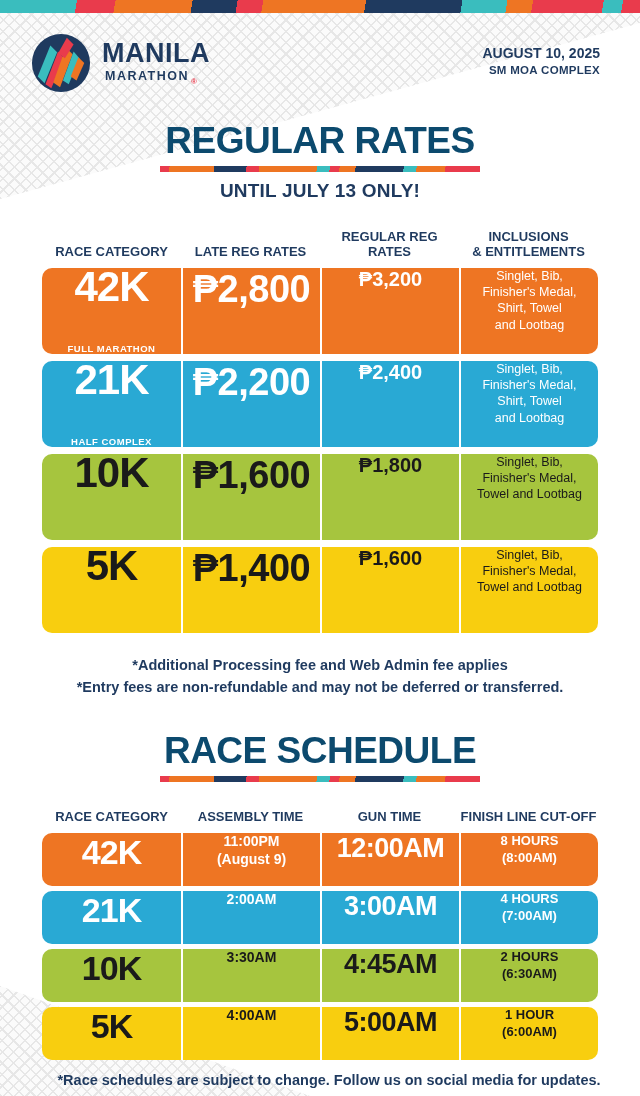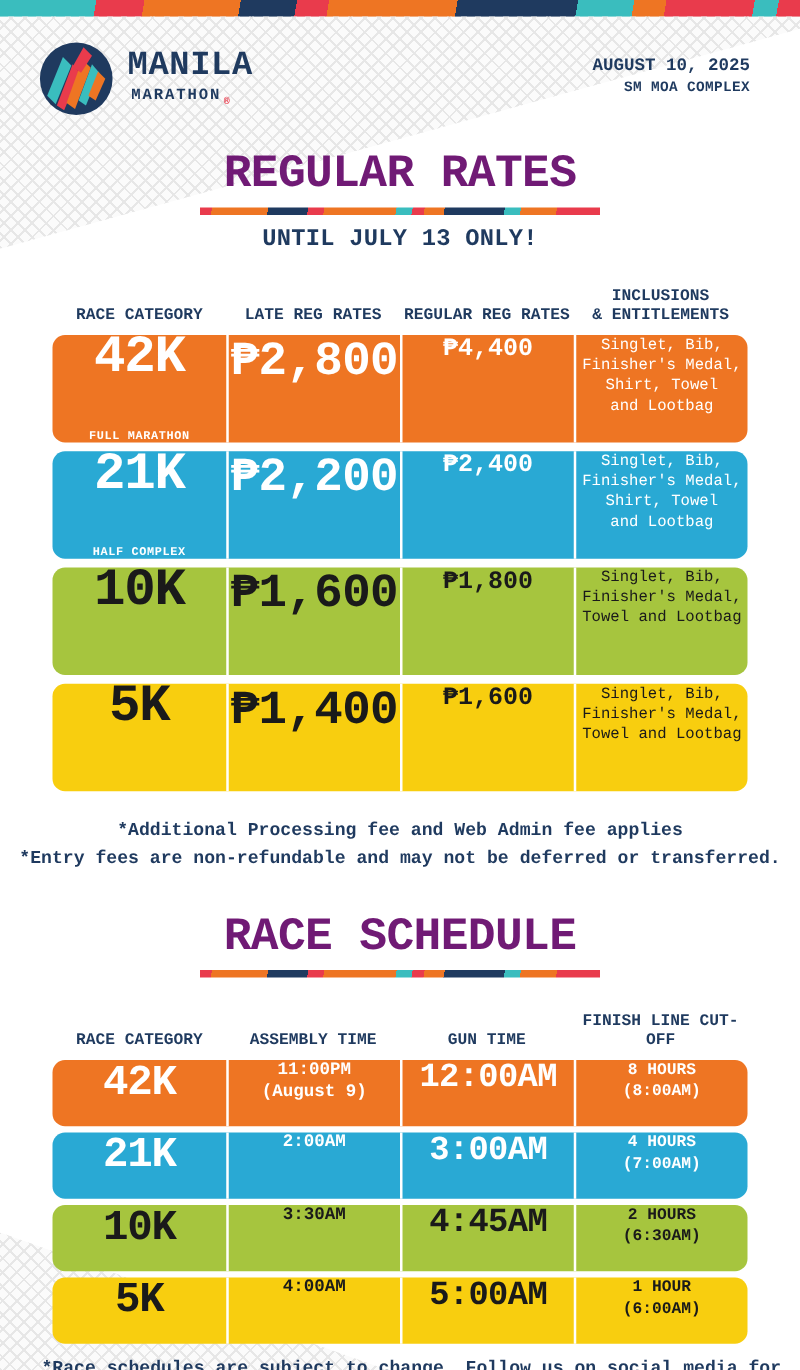--- a/index.html
+++ b/index.html
@@ -2,21 +2,21 @@
 <html><head>
 <meta charset="utf-8">
 <style>
   html,body{margin:0;padding:0;background:#ffffff;}
   .poster{
     position:relative;
     width:640px;height:1096px;
     margin:0 auto;
     background:#ffffff;
     overflow:hidden;
-    font-family:Liberation Mono, monospace;
+    font-family:Liberation Sans, sans-serif;
     color:#1F3A5F;
   }
   
   .band{
     height:14px;width:100%;
     background:linear-gradient(100deg,
       #3ABDBE 0 12%, #E93B4C 12% 18%, #EE7523 18% 30%, #1F3A5F 30% 37%,
       #E93B4C 37% 41%, #EE7523 41% 57%, #1F3A5F 57% 72%, #3ABDBE 72% 79%,
       #EE7523 79% 83%, #E93B4C 83% 94%, #3ABDBE 94% 97%, #E93B4C 97% 100%);
   }
@@ -43,21 +43,21 @@
   .brand-name{font-size:27px;font-weight:bold;letter-spacing:.5px;line-height:1;}
   .brand-sub{font-size:12.5px;font-weight:bold;letter-spacing:1.5px;line-height:1;margin-top:3px;padding-left:3px;}
   .brand-reg{color:#E93B4C;font-size:8px;vertical-align:sub;margin-left:2px;}
   .event-info{text-align:right;padding-top:12px;line-height:1.35;}
   .event-date{font-size:14px;font-weight:bold;}
   .event-venue{font-size:11.5px;font-weight:bold;letter-spacing:.3px;}
   
   .section-title{
     margin:0;text-align:center;
     font-size:37px;font-weight:bold;letter-spacing:-.5px;line-height:1;
-    color:#701a75;position:relative;
+    color:#0c4a6e;position:relative;
   }
   .rates .section-title{margin-top:14px;}
   .schedule .section-title{margin-top:34px;}
   .title-underline{
     width:320px;height:6px;margin:7px auto 0;
     background:linear-gradient(100deg,
       #E93B4C 0 3%, #EE7523 3% 17%, #1F3A5F 17% 27%, #E93B4C 27% 31%,
       #EE7523 31% 49%, #3ABDBE 49% 53%, #E93B4C 53% 56%, #EE7523 56% 61%,
       #1F3A5F 61% 76%, #3ABDBE 76% 80%, #EE7523 80% 89%, #E93B4C 89% 100%);
   }
@@ -150,21 +150,21 @@
         <div class="th">INCLUSIONS
 &amp; ENTITLEMENTS</div>
       </div>
 
       <div class="row rates-row" style="background-color: rgb(238, 117, 35); color: rgb(255, 255, 255);">
         <div class="cell">
           <span class="cat-big">42K</span>
           <span class="cat-sub">FULL MARATHON</span>
         </div>
         <div class="cell price-reg">₱2,800</div>
-        <div class="cell price-late">₱4,400</div>
+        <div class="cell price-late">₱3,200</div>
         <div class="cell inclusions">Singlet, Bib,
 Finisher's Medal,
 Shirt, Towel
 and Lootbag</div>
       </div>
 
       <div class="row rates-row" style="background-color: rgb(41, 169, 212); color: rgb(255, 255, 255);">
         <div class="cell">
           <span class="cat-big">21K</span>
           <span class="cat-sub">HALF COMPLEX</span>

